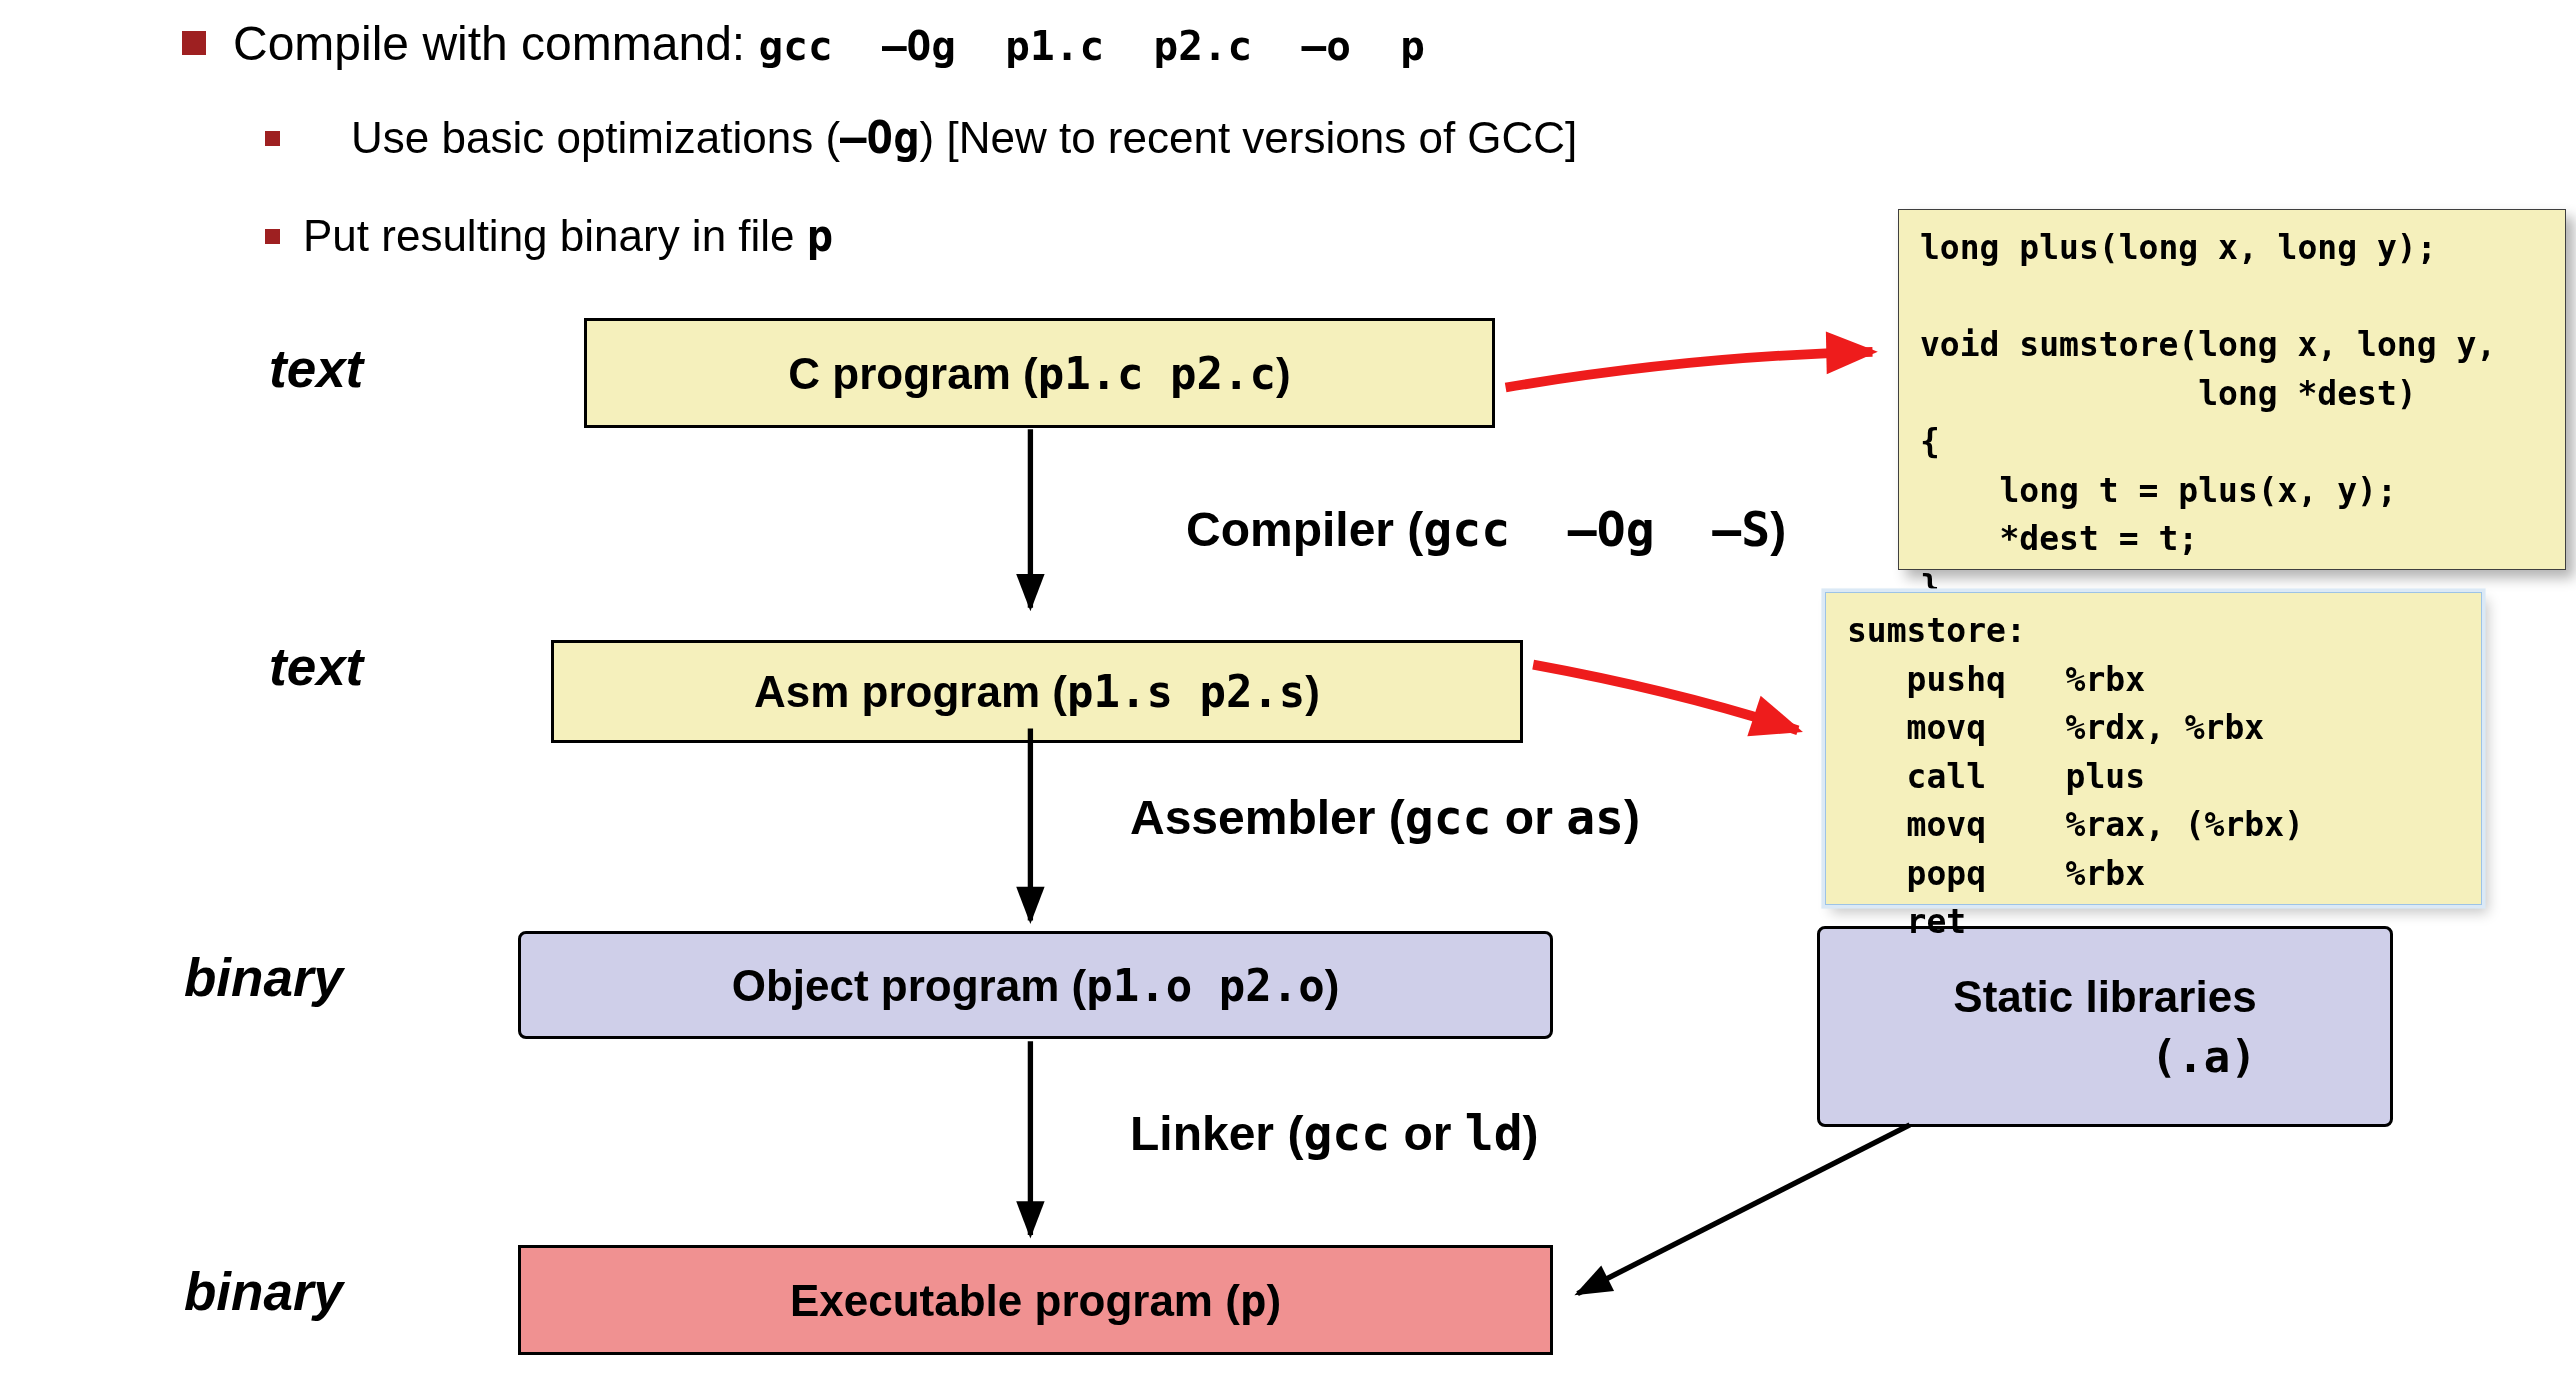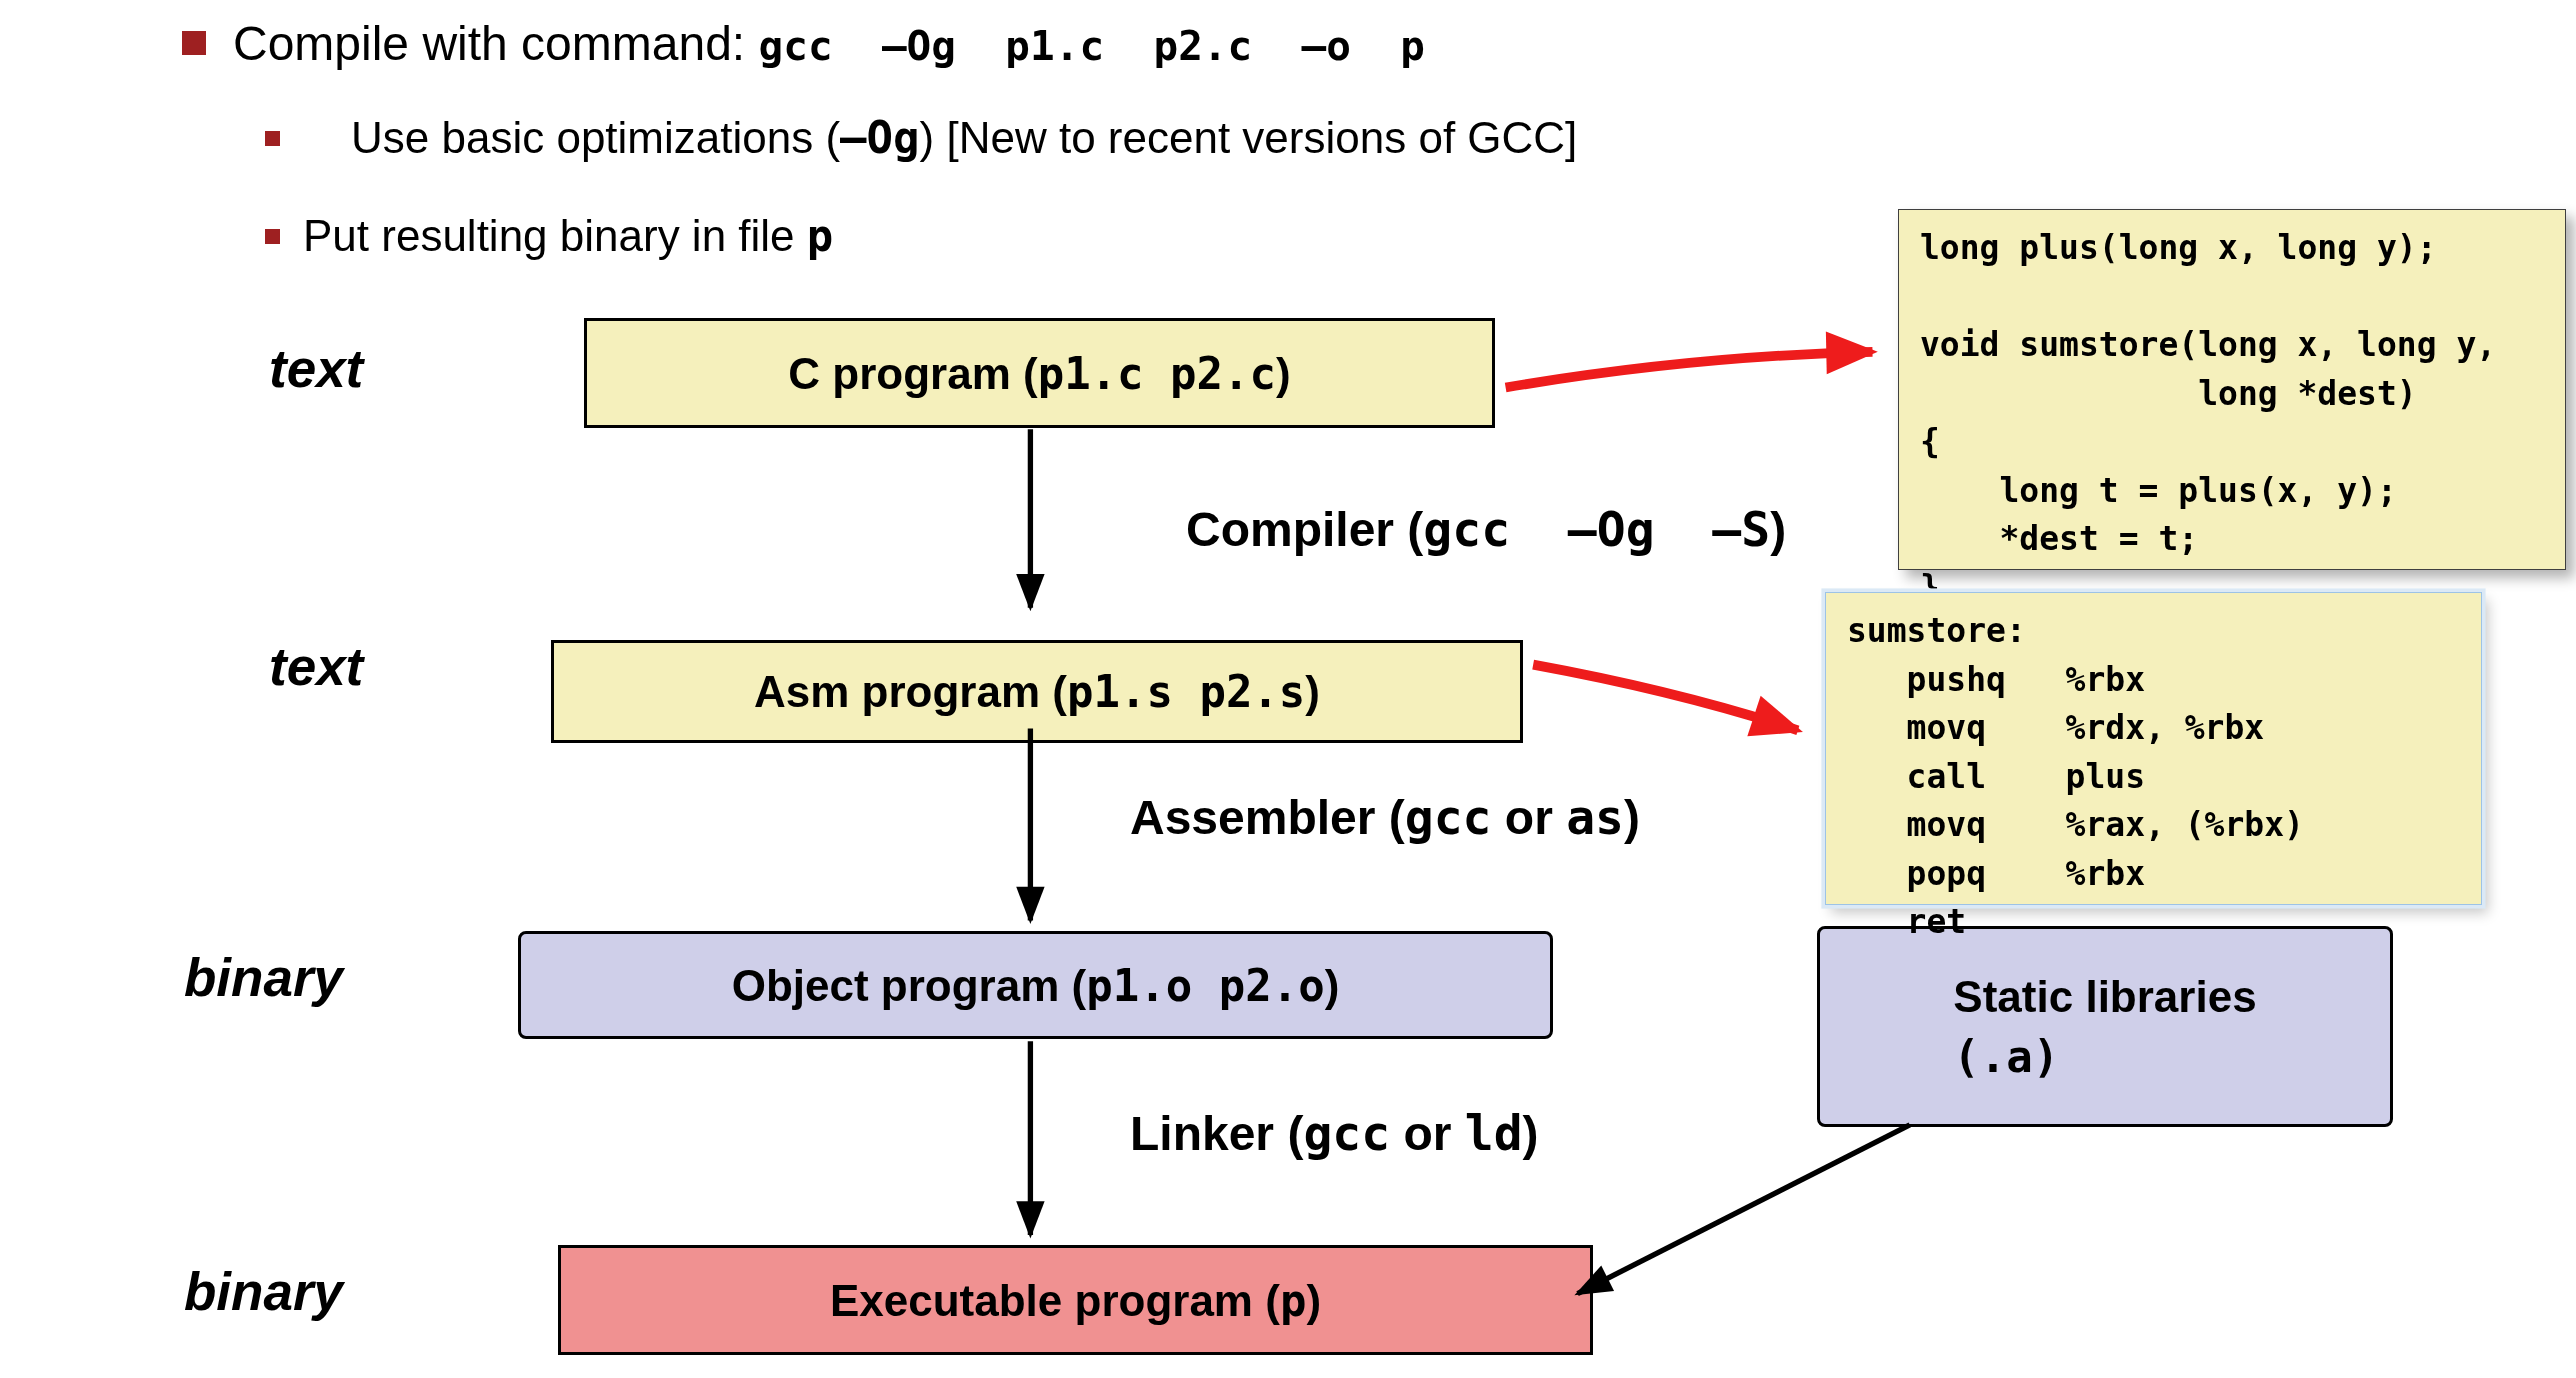--- a/index.html
+++ b/index.html
@@ -14,25 +14,25 @@
   .bullet1 .mono { font-size:41px; }
   .sq1 { width:24px; height:24px; background:var(--bullet-maroon,#9e2021); margin:15px 27px 0 0; flex:none; }
   .bullet2 { position:absolute; display:flex; align-items:flex-start; font-size:44px; }
   .bullet2 .mono { font-size:44px; }
   .sq2 { width:15px; height:15px; background:var(--bullet-maroon,#9e2021); margin:18.7px 23px 0 0; flex:none; }
 
   
   .sidelabel { position:absolute; font-size:53px; font-weight:bold; font-style:italic; }
 
   
-  .dbox { position:absolute; border:3.6px solid #000; display:flex; align-items:center; justify-content:center; font-size:44px; font-weight:bold; text-align:left; }
+  .dbox { position:absolute; border:3.6px solid #000; display:flex; align-items:center; justify-content:center; font-size:44px; font-weight:bold; text-align:right; }
   .dbox .mono { font-size:44px; }
   .yellow { background:var(--box-yellow,#f5f0bc); }
   .lav { background:var(--box-lavender,#cfcfe9);border-radius:8px; }
-  .pink { background:var(--box-pink,#f09191);margin-left:40px; }
+  .pink { background:var(--box-pink,#f09191); }
   .static-inner { line-height:1.35; }
 
   
   .steplabel { position:absolute; font-size:48px; font-weight:bold; }
   .steplabel .mono { font-size:48px; }
 
   
   .codebox { position:absolute; margin:0; background:var(--box-yellow,#f5f0bc);
              font-family:"DejaVu Sans Mono", monospace; font-weight:bold;
              font-size:33px; line-height:1.47; white-space:pre; padding:14px 21px; }

